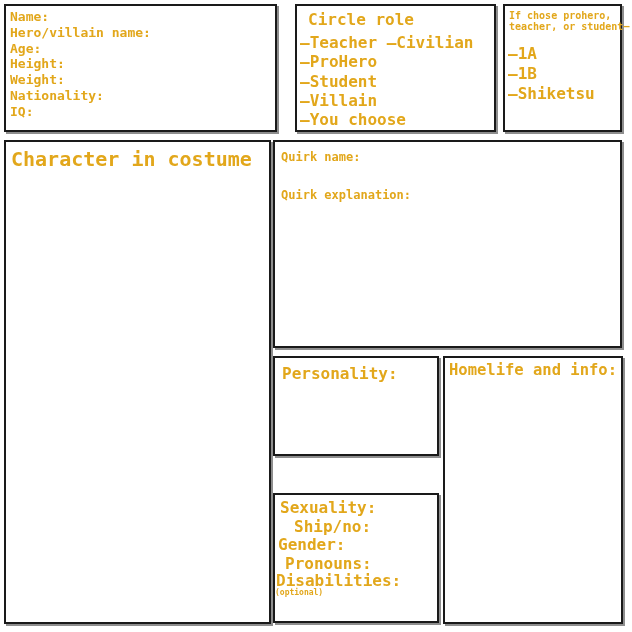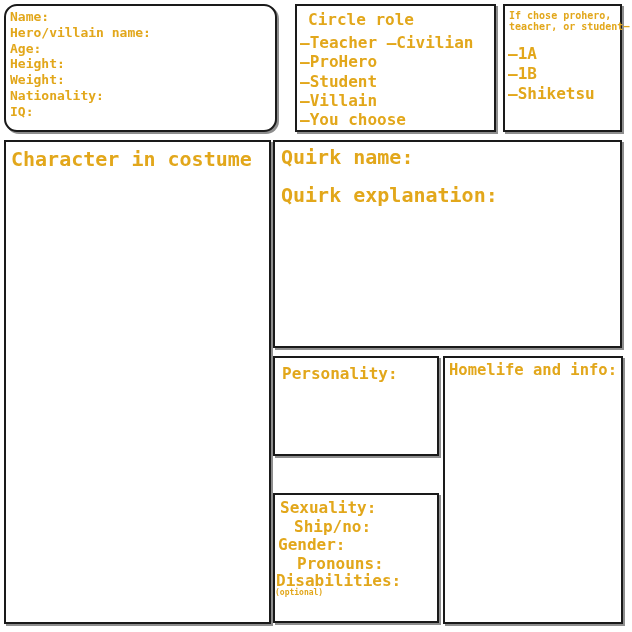--- a/index.html
+++ b/index.html
@@ -24,21 +24,20 @@
     border: 2px solid var(--border, #1a1a1a);
     box-shadow: 2px 2px 0 var(--shadow, #8e8e8e);
   }
   .line { white-space: pre; }
 
   
   .bio-box {
     left: 4px; top: 4px; width: 273px; height: 128px;
     font-size: 13px; line-height: 15.8px;
     padding: 3px 0 0 4px;
-    border-radius: 13px;
   }
   .circle-box {
     left: 295px; top: 4px; width: 201px; height: 128px;
     font-size: 16px;
     padding-top: 4px;
   }
   .circle-title { margin-left: 11px; line-height: 19px; }
   .circle-options { margin: 4px 0 0 3px; line-height: 19.3px; }
   .school-box {
     left: 503px; top: 4px; width: 119px; height: 128px;
@@ -49,21 +48,21 @@
   
   .costume-box {
     left: 4px; top: 140px; width: 267px; height: 484px;
     font-size: 20px;
     padding: 5px 0 0 5px;
   }
 
   
   .quirk-box {
     left: 273px; top: 140px; width: 349px; height: 208px;
-    font-size: 20px; line-height: 18.5px;
+    font-size: 12px; line-height: 18.5px;
     padding: 6px 0 0 6px;
   }
   .quirk-explanation { margin-top: 19px; }
 
   
   .personality-box {
     left: 273px; top: 356px; width: 166px; height: 100px;
     font-size: 16px;
     padding: 6px 0 0 7px;
   }
@@ -73,21 +72,21 @@
     padding: 3px 0 0 4px;
   }
   .identity-box {
     left: 273px; top: 493px; width: 166px; height: 130px;
     font-size: 16px; line-height: 18.5px;
     padding-top: 4px;
   }
   .identity-box .ml5 { margin-left: 5px; }
   .identity-box .ml1 { margin-left: 19px; }
   .identity-box .ml3 { margin-left: 3px; }
-  .identity-box .ml6 { margin-left: 22px; }
+  .identity-box .ml6 { margin-left: 10px; }
   .identity-box .ml0 { margin-left: 1px; line-height: 15px; }
   .optional-note { font-size: 8px; line-height: 9px; margin-top: 0px; }
 </style>
 </head>
 <body>
 
 <div class="sheet">
 
   <div class="box bio-box">
     <div class="line">Name:</div>

